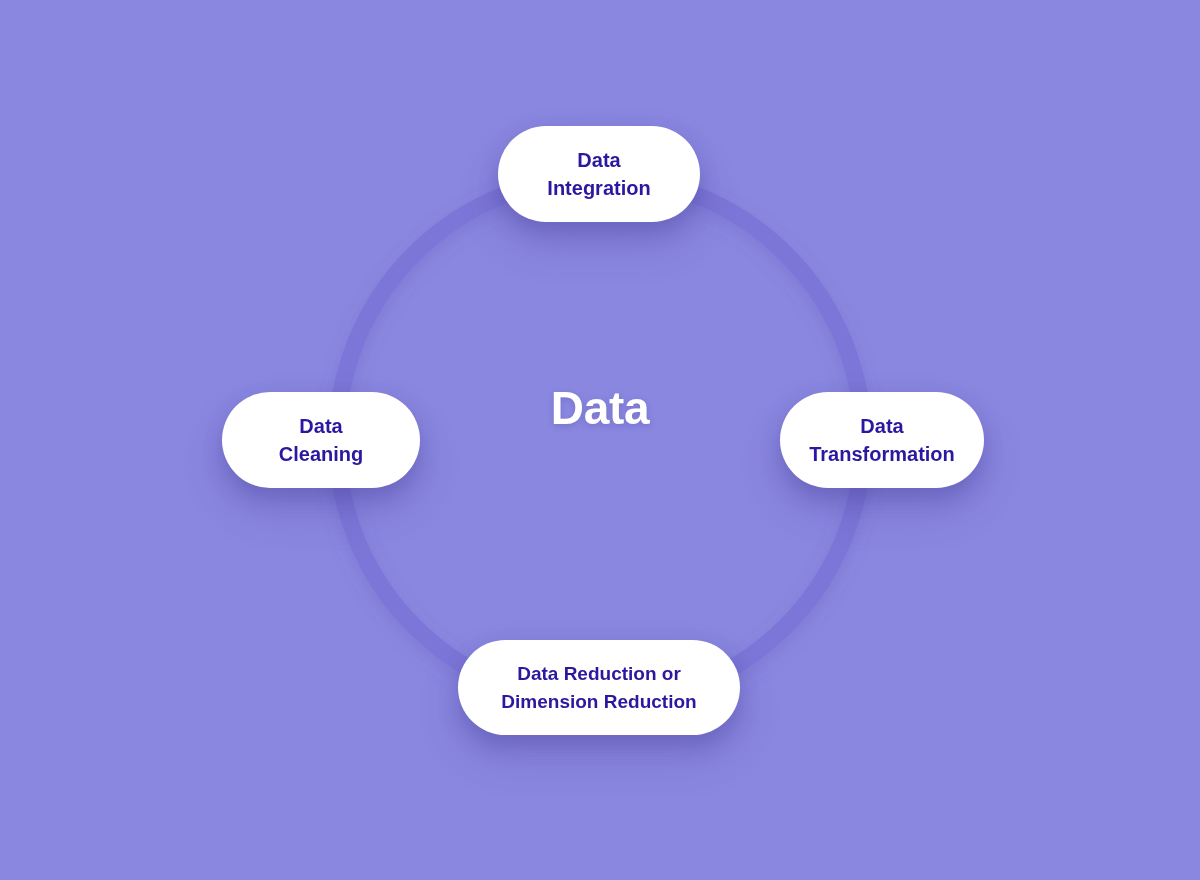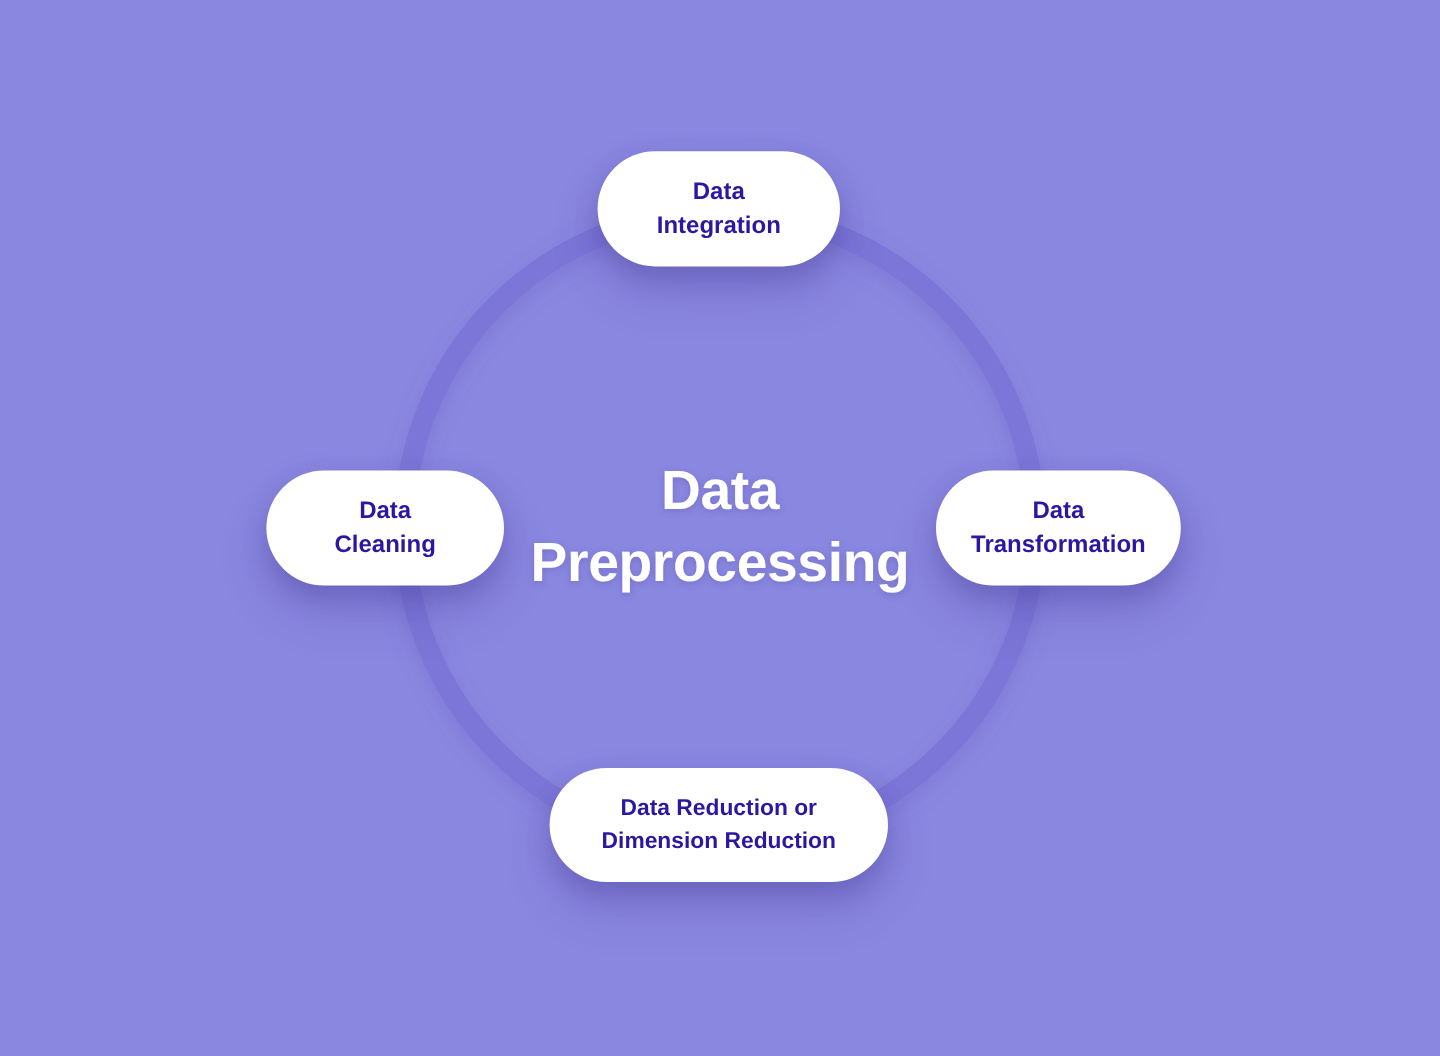--- a/index.html
+++ b/index.html
@@ -119,21 +119,20 @@
         <filter id="ringShadow" x="-20%" y="-20%" width="140%" height="140%">
           <feDropShadow dx="0" dy="6" stdDeviation="8" flood-color="#5d58b8" flood-opacity="0.28"></feDropShadow>
         </filter>
       </defs>
       <circle cx="600" cy="440" r="263" fill="none" stroke="#7b76d8" stroke-width="17" filter="url(#ringShadow)"></circle>
     </svg>
   </div>
 
   <div class="center-title">
     <span class="line">Data</span>
-    <span class="line">Preprocessing</span>
   </div>
 
   <div class="node node-top">
     <span class="label">Data
 Integration</span>
   </div>
 
   <div class="node node-right">
     <span class="label">Data
 Transformation</span>

